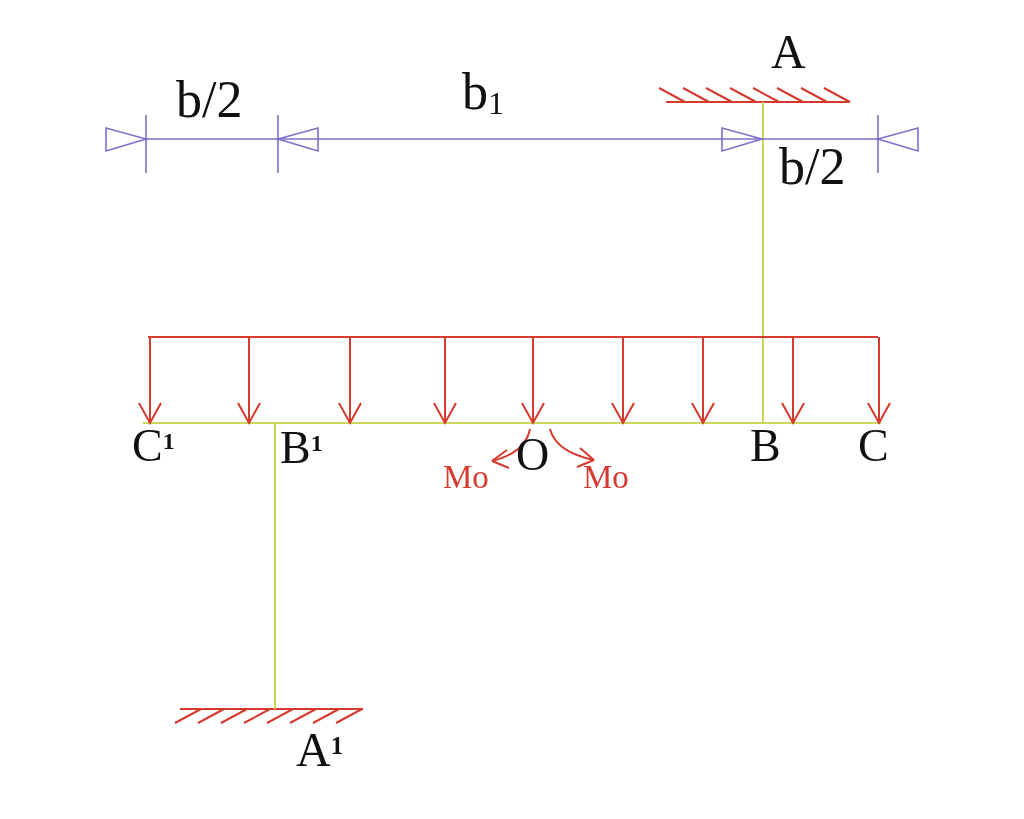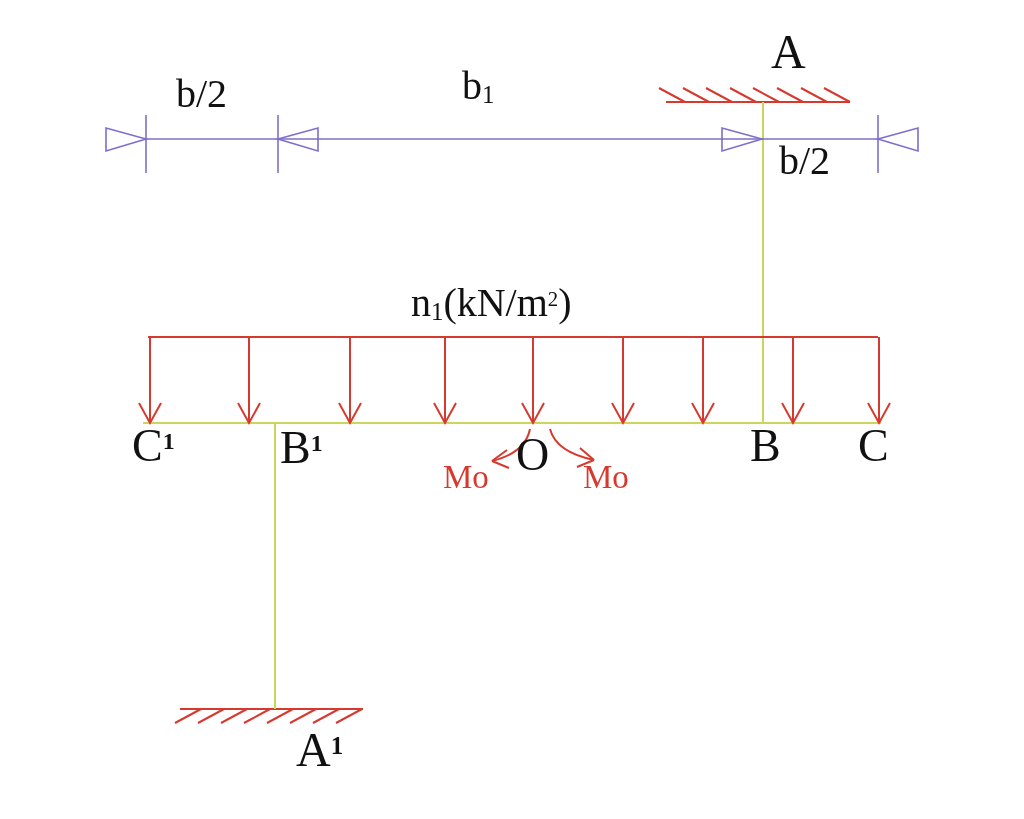--- a/index.html
+++ b/index.html
@@ -16,21 +16,21 @@
   .stroke-dim    { stroke:var(--c-dim);  fill:none; }
   .lbl {
     position:absolute; line-height:1; white-space:nowrap;
     color:var(--c-text);
     font-family:"Liberation Serif","DejaVu Serif",serif;
   }
   .lbl sup { font-size:.52em; font-weight:600; vertical-align:.5em; }
   .lbl sub { font-size:.62em; vertical-align:-.15em; }
   .sz48 { font-size:48px; }
   .sz46 { font-size:46px; }
-  .sz42 { font-size:40px;text-align:right; }
+  .sz42 { font-size:52px;text-align:right; }
   .mo   { font-size:33px; color:var(--c-red); }
 </style>
 </head>
 <body>
 
 <div id="canvas">
 
   <svg id="drawing" width="1024" height="819" viewBox="0 0 1024 819">
 
     <g class="stroke-red" stroke-width="2">
@@ -123,21 +123,20 @@
   </svg>
 
   <div class="lbl sz48" style="left:771px; top:28px">A</div>
 
   <div class="lbl sz42" style="left:176px; top:74px">b/2</div>
 
   <div class="lbl sz42" style="left:462px; top:66px"><span>b</span><sub>1</sub></div>
 
   <div class="lbl sz42" style="left:779px; top:141px">b/2</div>
 
-  <div class="lbl sz42" style="left:411px; top:283px"><span>n</span><sub>1</sub><span>(kN/m</span><sup style="font-weight:400">2</sup><span>)</span></div>
 
   <div class="lbl sz46" style="left:132px; top:423px"><span>C</span><sup>1</sup></div>
 
   <div class="lbl sz46" style="left:280px; top:425px"><span>B</span><sup>1</sup></div>
 
   <div class="lbl sz46" style="left:516px; top:432px">O</div>
 
   <div class="lbl sz46" style="left:750px; top:423px">B</div>
 
   <div class="lbl sz46" style="left:858px; top:423px">C</div>

